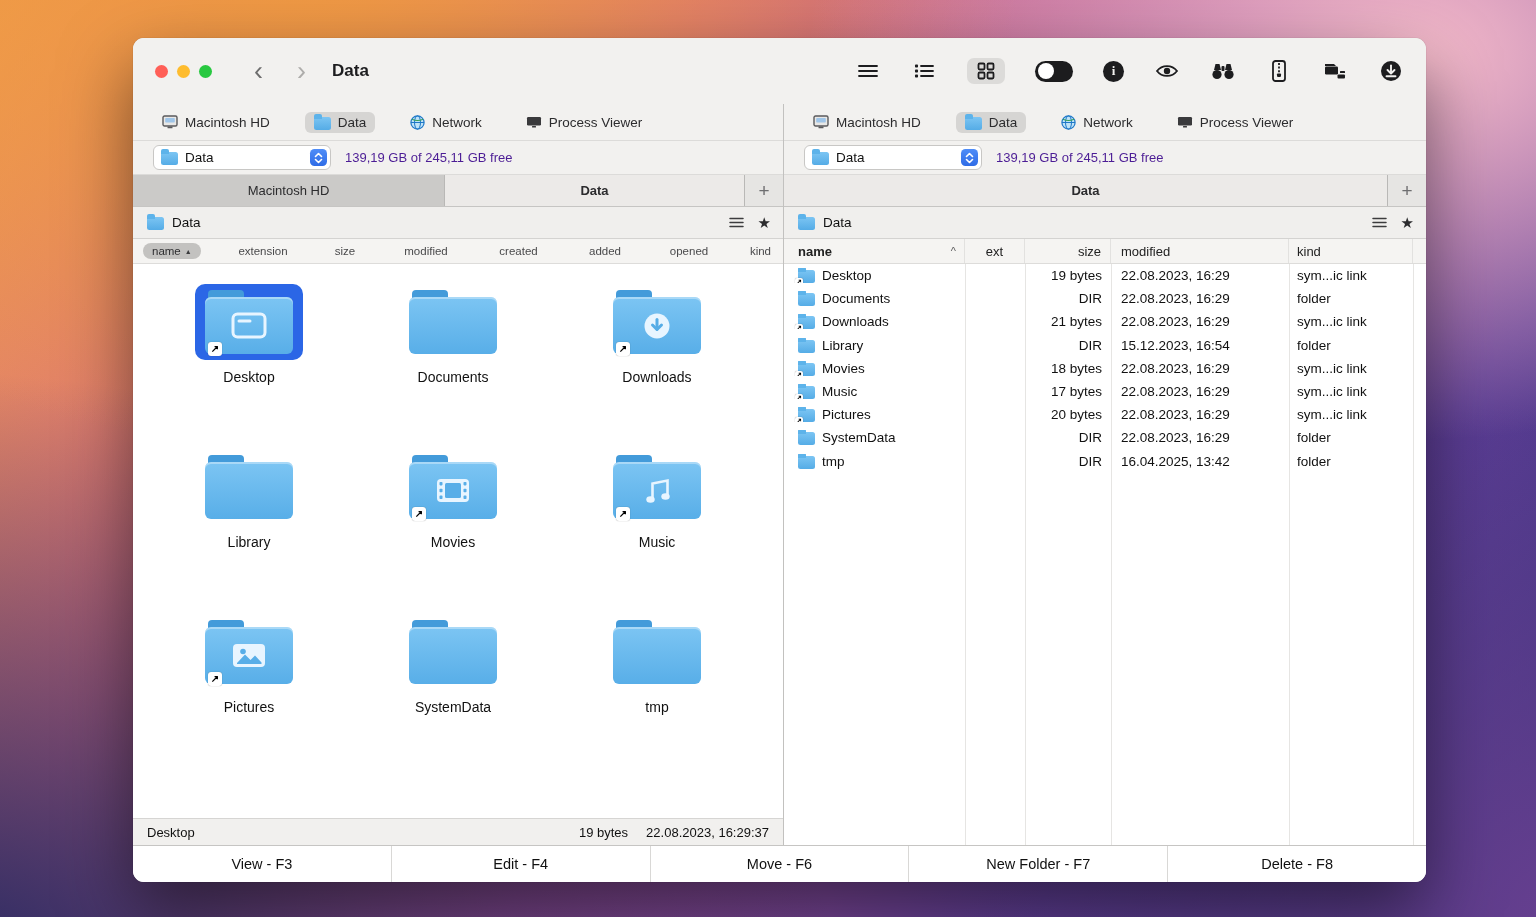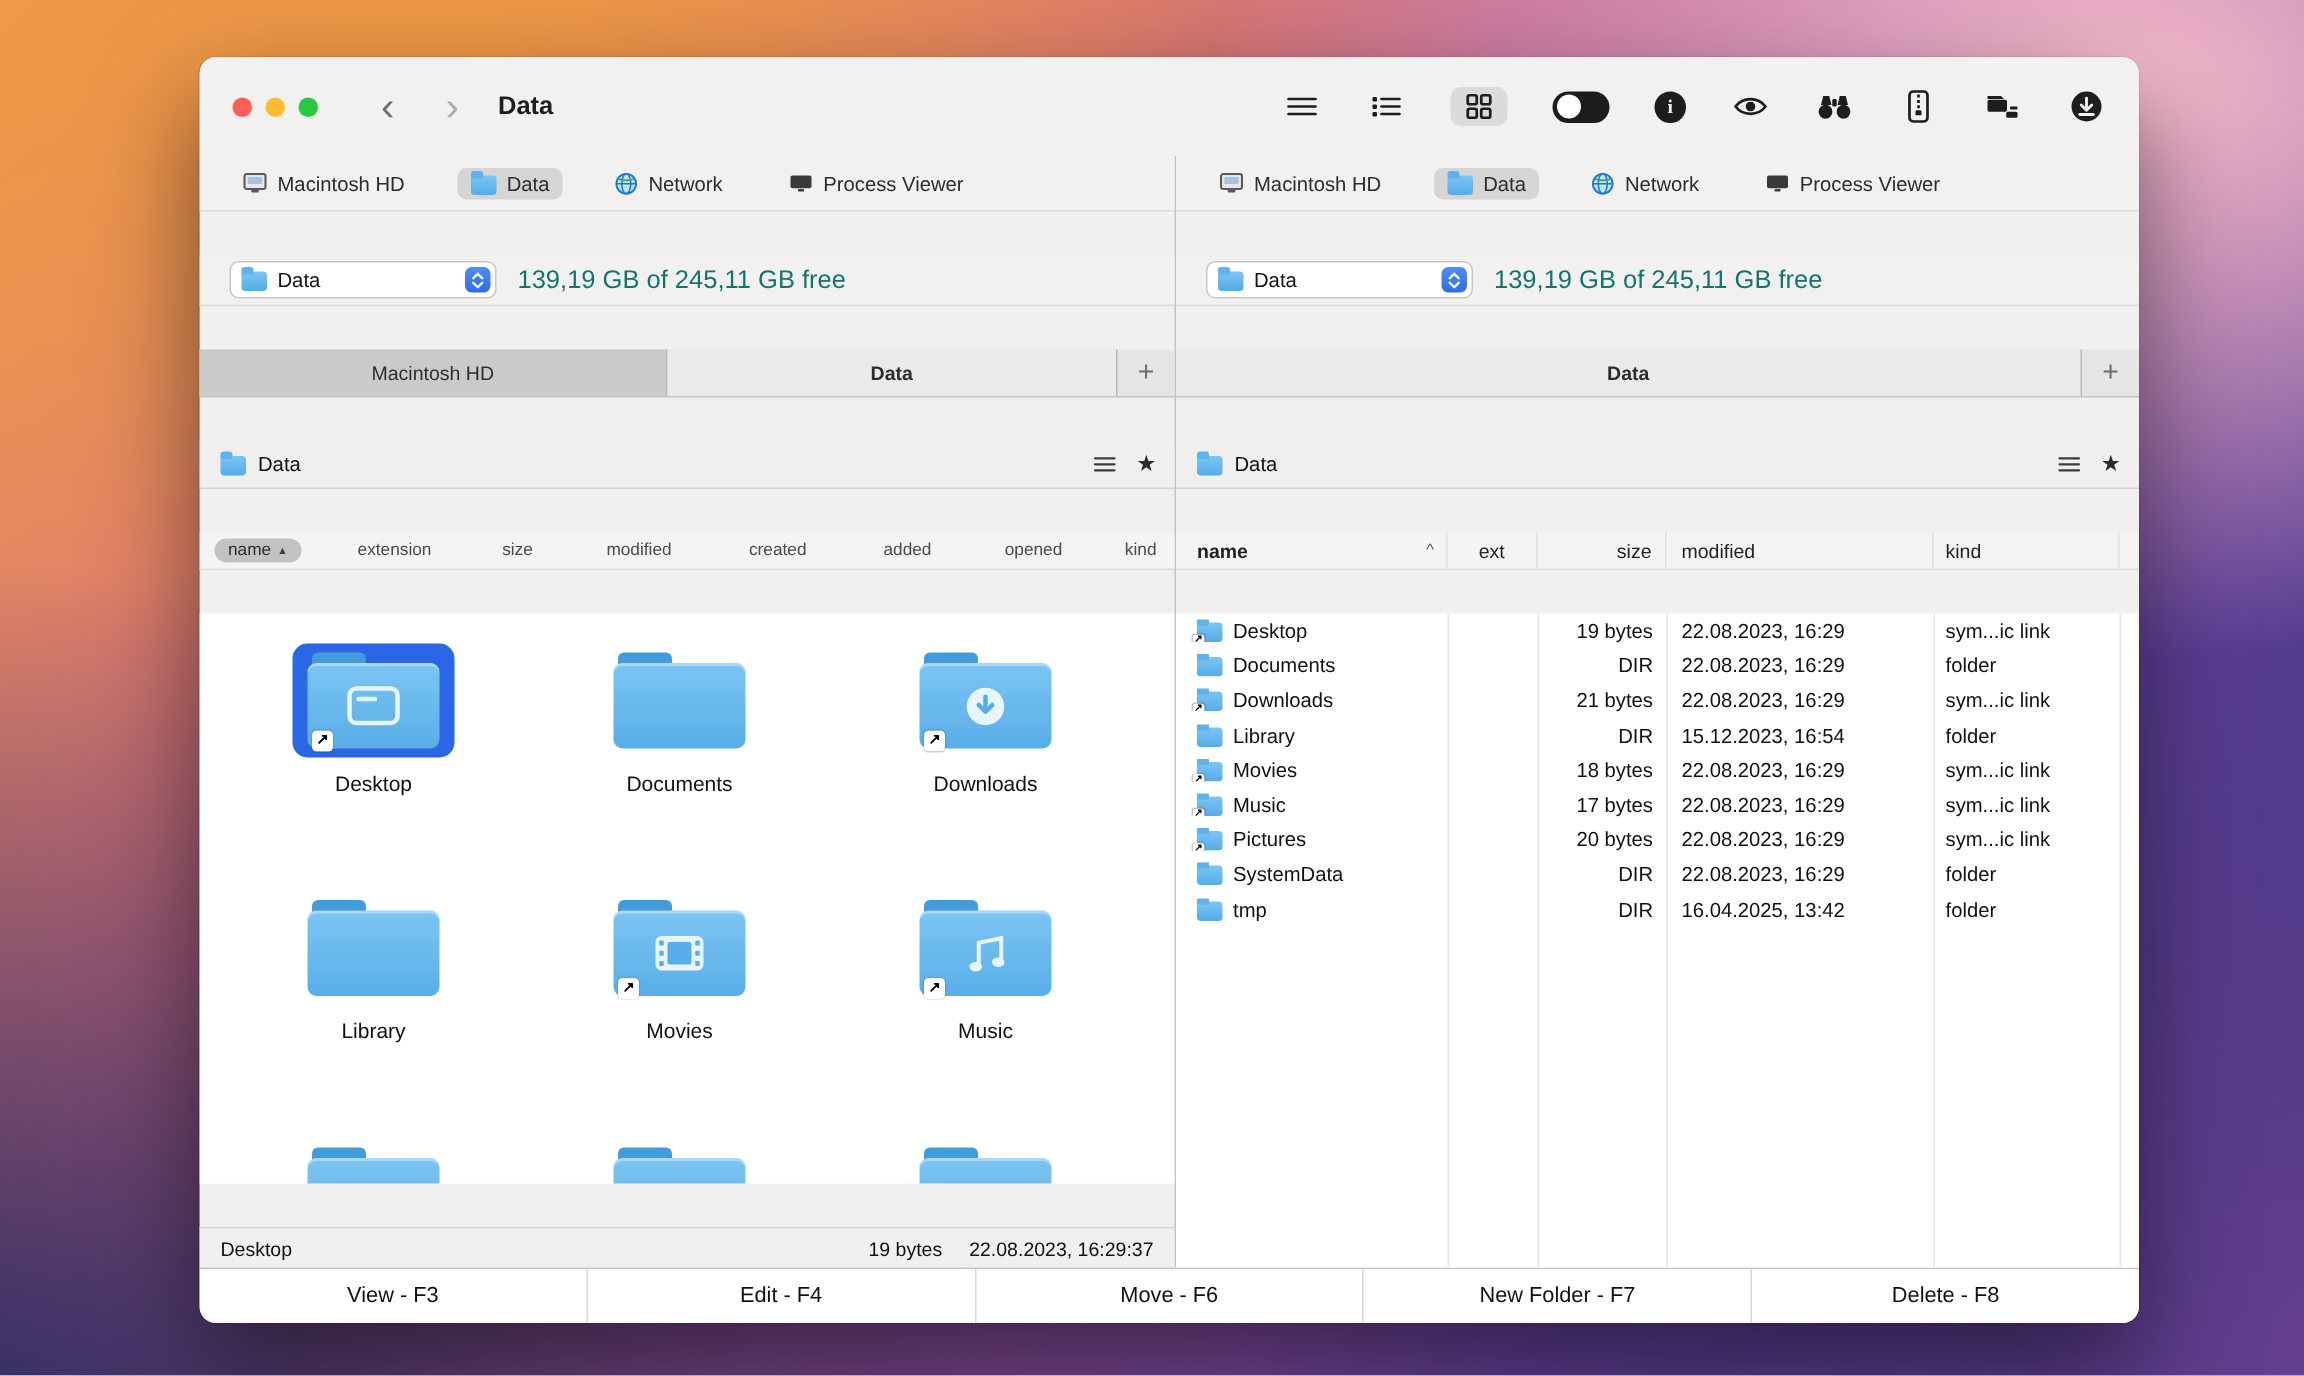--- a/index.html
+++ b/index.html
@@ -30,33 +30,33 @@
   .win-title { font-size:17px; font-weight:700; color:#1d1d1f; margin-left:26px; }
   .tb-icons { margin-left:auto; display:flex; align-items:center; gap:30px; }
   .tb-ic { width:26px; height:26px; display:flex; align-items:center; justify-content:center; color:#1d1d1f; }
   .tb-ic svg { display:block }
   .tb-sel { background:#dcdbd9; border-radius:7px; padding:5px 10px; width:auto; }
   .toggle { width:38px; height:21px; background:#1c1c1e; border-radius:11px; position:relative; }
   .toggle::after { content:""; position:absolute; left:2.5px; top:2.5px; width:16px; height:16px; border-radius:50%; background:#fff; }
   .info-dot { width:21px; height:21px; border-radius:50%; background:#1d1d1f; color:#f2f1ef; font-size:13px; font-weight:700; display:flex; align-items:center; justify-content:center; font-family:"Liberation Serif",serif; }
   
   .panes { flex:1; display:flex; min-height:0; }
-  .pane { display:flex; flex-direction:column; min-width:0;gap:29px; }
+  .pane { display:flex; flex-direction:column; min-width:0; }
   .pane.left { width:651px; flex:none; border-right:1px solid #c2c1bf; }
   .pane.right { flex:1; }
   
   .places { height:37px; flex:none; display:flex; align-items:center; gap:26px; padding:0 20px; background:#f2f1ef; border-bottom:1px solid #dcdbd9; }
   .place { display:flex; align-items:center; gap:7px; font-size:13.5px; color:#2c2c2e; padding:3px 9px; border-radius:6px; }
   .place.sel { background:#d6d5d3; }
   
   .driverow { height:34px; flex:none; display:flex; align-items:center; padding:0 20px; background:#f2f1ef; border-bottom:1px solid #dcdbd9; gap:14px; }
   .drivesel { width:178px; height:25px; background:#fff; border:1px solid #c8c7c5; border-radius:6px; display:flex; align-items:center; gap:7px; padding:0 3px 0 7px; }
   .drivesel .lbl { font-size:13.5px; color:#111; flex:1; }
   .stepper { width:17px; height:17px; border-radius:4.5px; background:linear-gradient(#4f8df8,#2f6ce6); display:flex; flex-direction:column; align-items:center; justify-content:center; gap:1px; }
-  .freespace { font-size:17px; color:#0f766e; }
+  .freespace { font-size:13px; color:#4c1d95; }
   
   .tabrow { height:32px; flex:none; display:flex; background:#e6e5e3; border-bottom:1px solid #c6c5c3; }
   .ftab { display:flex; align-items:center; justify-content:center; font-size:13px; color:#2c2c2e; border-right:1px solid #b9b8b6; }
   .ftab.inactive { background:#cbcac8; }
   .ftab.active { background:#eceae8; font-weight:700; }
   .tab-plus { width:38px; flex:none; display:flex; align-items:center; justify-content:center; font-size:19px; color:#6e6e70; }
   
   .pathrow { height:32px; flex:none; display:flex; align-items:center; padding:0 12px 0 14px; background:#f0efed; border-bottom:1px solid #d4d3d1; gap:8px; }
   .pathname { font-size:13.5px; color:#111; }
   .path-tools { margin-left:auto; display:flex; align-items:center; gap:14px; }

